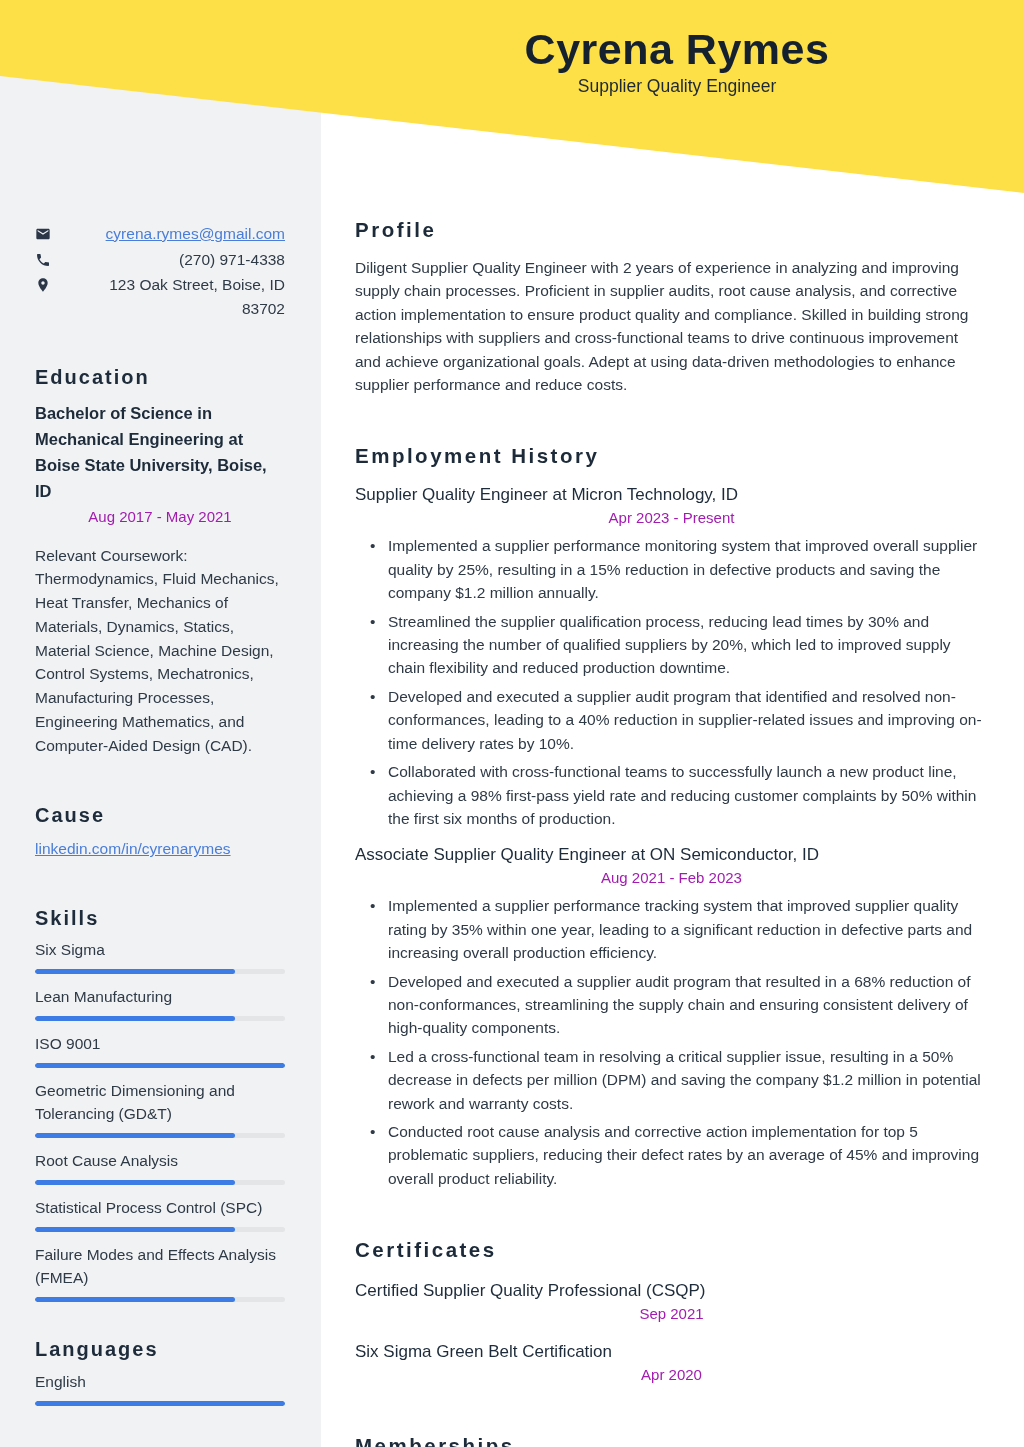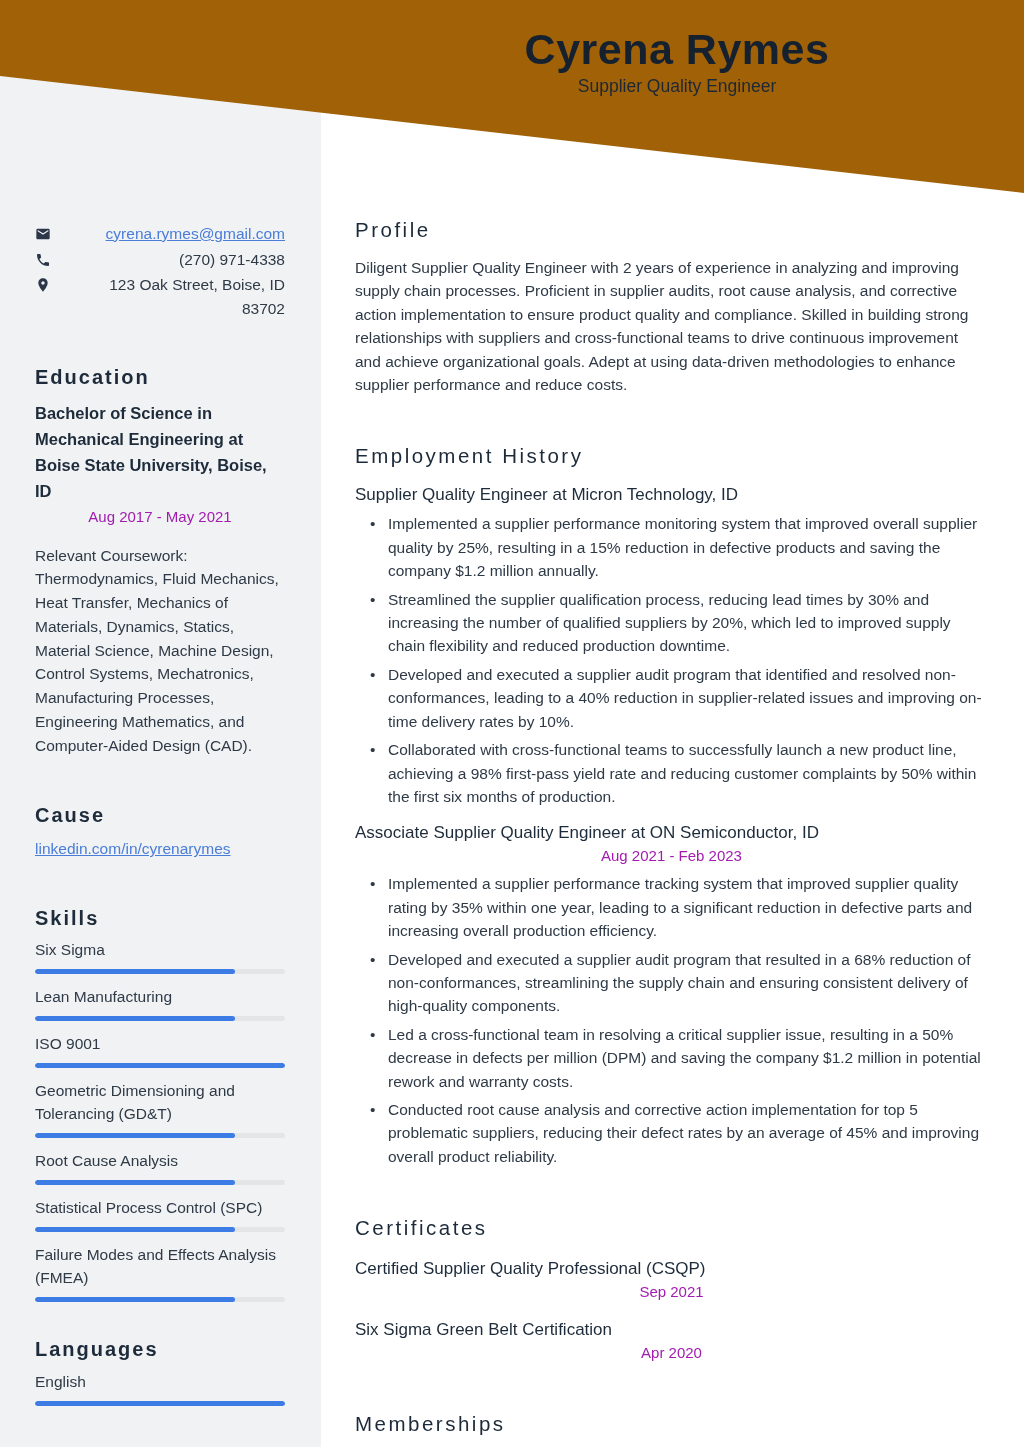--- a/index.html
+++ b/index.html
@@ -12,21 +12,21 @@
     color:#2f3a47;
   }
   
   .sidebar-bg{
     position:absolute;left:0;top:0;width:321px;height:100%;
     background:#f1f2f4;
   }
   
   .banner{
     position:absolute;left:0;top:0;width:1024px;height:193px;
-    background:#a16207;
+    background:#fde047;
     clip-path:polygon(0 0,100% 0,100% 100%,0 39.4%);
   }
   .banner-inner{
     position:absolute;left:330px;right:0;top:0;text-align:center;
   }
   .candidate-name{
     margin:24px 0 0 0;
     font-size:43px;line-height:50px;font-weight:700;
     color:#16212f;letter-spacing:.5px;
   }
@@ -64,21 +64,21 @@
     overflow:hidden;
   }
   .bar-fill{height:100%;border-radius:3px;background:#3d7ce5;width:0;}
   
   .main{
     position:absolute;left:355px;top:216px;width:633px;
     font-size:15.5px;line-height:23.4px;
   }
   .main-h2{
     margin:0;
-    font-size:20.5px;font-weight:400;letter-spacing:2.5px;
+    font-size:20.5px;font-weight:700;letter-spacing:2.5px;
     color:#1c2a39;line-height:28px;
   }
   .profile-text{margin:12px 0 0 0;}
   .emp-section{margin-top:46px;}
   .job{margin-top:13px;}
   .job-h3{
     margin:0;font-size:17px;font-weight:400;color:#1d2b3a;line-height:24px;
   }
   .bullets{list-style:none;margin:5px 0 0 0;padding:0;}
   .bullets li{position:relative;padding-left:33px;margin-bottom:5px;}
@@ -209,20 +209,21 @@
     <section>
       <h2 class="main-h2">Profile</h2>
       <p class="profile-text">Diligent Supplier Quality Engineer with 2 years of experience in analyzing and improving supply chain processes. Proficient in supplier audits, root cause analysis, and corrective action implementation to ensure product quality and compliance. Skilled in building strong relationships with suppliers and cross-functional teams to drive continuous improvement and achieve organizational goals. Adept at using data-driven methodologies to enhance supplier performance and reduce costs.</p>
     </section>
 
     <section class="emp-section">
       <h2 class="main-h2">Employment History</h2>
 
       <div class="job">
         <h3 class="job-h3">Supplier Quality Engineer at Micron Technology, ID</h3>
+        <div class="muted">Apr 2023 - Present</div>
         <ul class="bullets">
           <li>Implemented a supplier performance monitoring system that improved overall supplier quality by 25%, resulting in a 15% reduction in defective products and saving the company $1.2 million annually.</li>
           <li>Streamlined the supplier qualification process, reducing lead times by 30% and increasing the number of qualified suppliers by 20%, which led to improved supply chain flexibility and reduced production downtime.</li>
           <li>Developed and executed a supplier audit program that identified and resolved non-conformances, leading to a 40% reduction in supplier-related issues and improving on-time delivery rates by 10%.</li>
           <li>Collaborated with cross-functional teams to successfully launch a new product line, achieving a 98% first-pass yield rate and reducing customer complaints by 50% within the first six months of production.</li>
         </ul>
       </div>
 
       <div class="job">
         <h3 class="job-h3">Associate Supplier Quality Engineer at ON Semiconductor, ID</h3>

